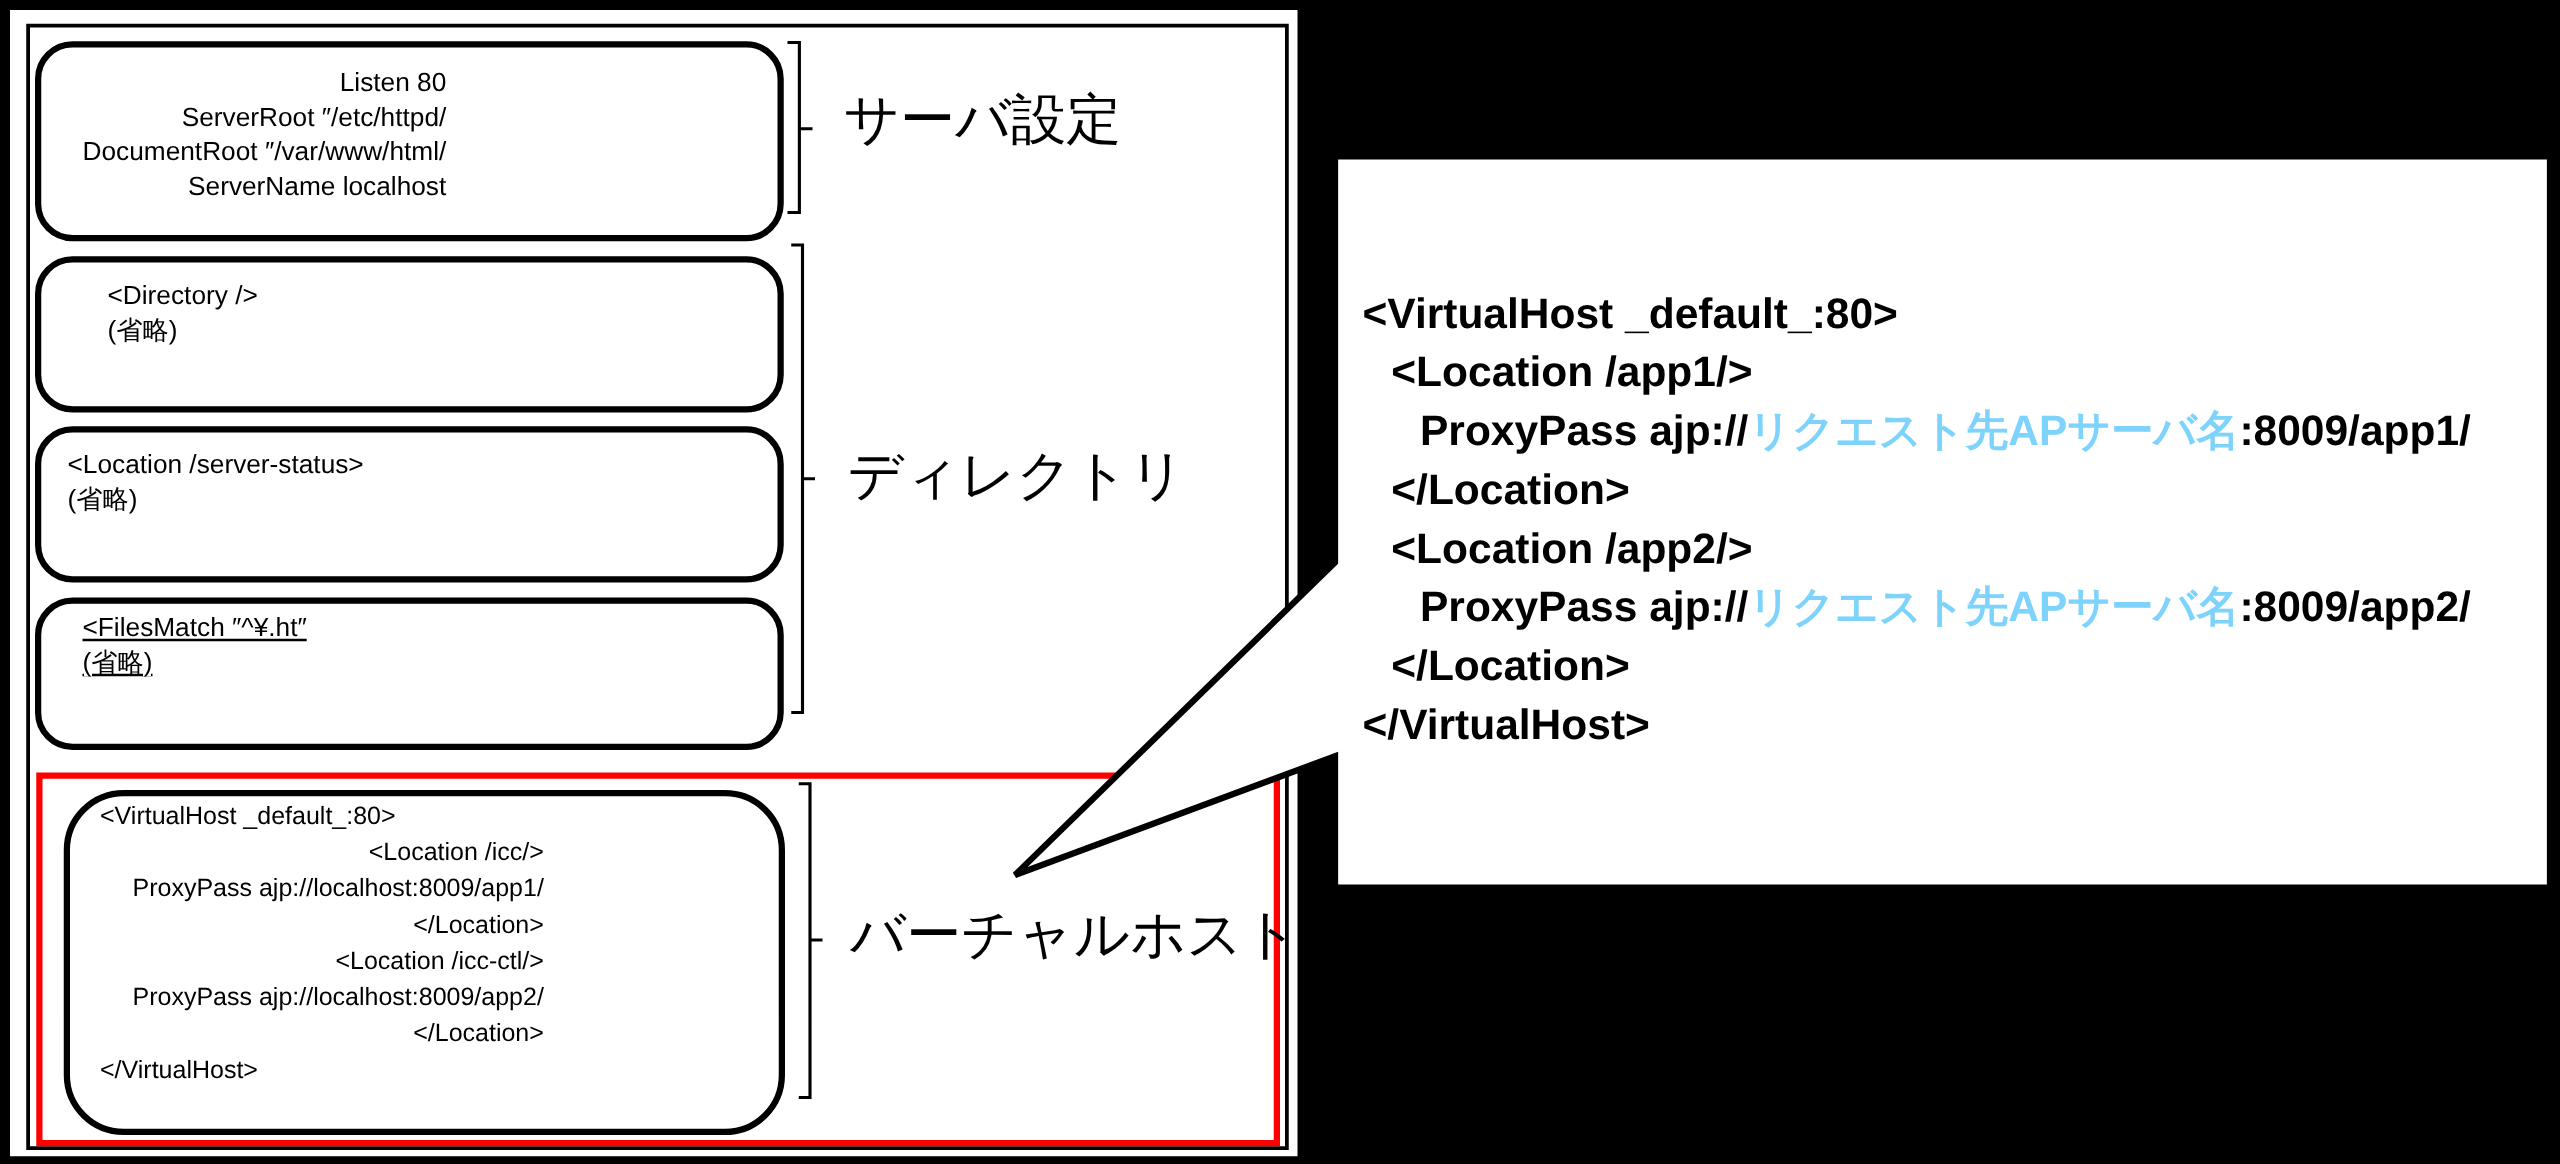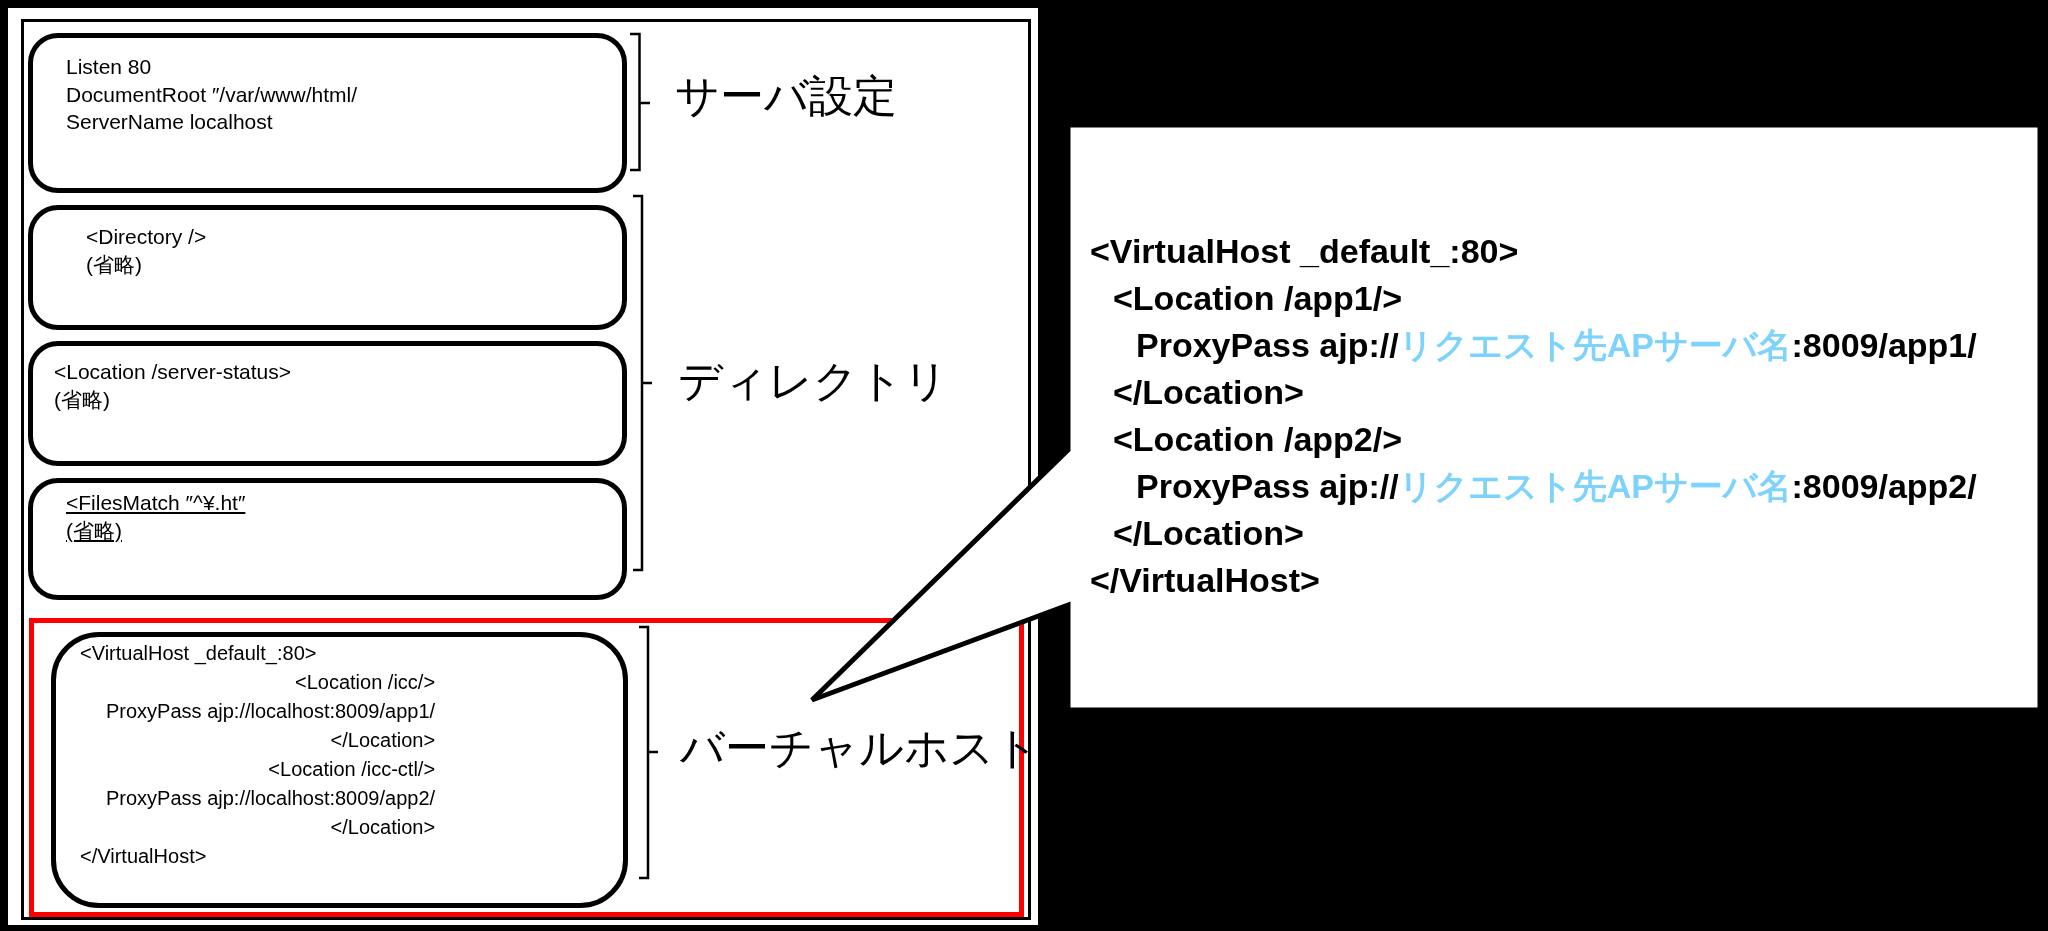--- a/index.html
+++ b/index.html
@@ -15,21 +15,21 @@
     border:3px solid #000;box-sizing:border-box;background:transparent;}
   .cfg-box{position:absolute;background:#fff;border:5px solid #000;border-radius:30px;box-sizing:border-box;}
   .box1{left:28px;top:33px;width:599px;height:160px;}
   .box2{left:28px;top:205px;width:599px;height:125px;}
   .box3{left:28px;top:341px;width:599px;height:125px;}
   .box4{left:28px;top:478px;width:599px;height:122px;}
   .box5{left:51px;top:632px;width:577px;height:276px;border-radius:48px;}
   .red-rect{position:absolute;left:29px;top:618px;width:995px;height:299px;
     border:5px solid #ff0000;box-sizing:border-box;background:transparent;}
   .code-sm{position:absolute;font-size:21px;line-height:27.5px;color:#000;white-space:pre;}
-  .t-box1{left:66px;top:53px;}
+  .t-box1{left:66px;top:53px;text-align:right;}
   .t-box2{left:66px;top:223px;margin-left:20px;}
   .t-box3{left:54px;top:358px;}
   .t-box4{left:66px;top:489px;text-decoration:underline;}
   .code-vh{position:absolute;left:80px;top:639px;font-size:20px;line-height:29px;color:#000;white-space:pre;}
   .code-vh .ind1{padding-left:13px;text-align:right;}
   .code-vh .ind2{padding-left:26px;}
   .side-label{position:absolute;font-size:44px;line-height:52px;color:#000;white-space:nowrap;}
   .lbl-server{left:675px;top:70px;}
   .lbl-dir{left:678px;top:355px;}
   .lbl-vhost{left:680px;top:722px;}
@@ -50,21 +50,21 @@
   <div class="left-panel"></div>
   <div class="inner-outline"></div>
 
   <div class="cfg-box box1"></div>
   <div class="cfg-box box2"></div>
   <div class="cfg-box box3"></div>
   <div class="cfg-box box4"></div>
   <div class="cfg-box box5"></div>
   <div class="red-rect"></div>
 
-  <div class="code-sm t-box1"><div class="ind0">Listen 80</div><div class="ind0">DocumentRoot ″/var/www/html/</div><div class="ind0">ServerName localhost</div></div>
+  <div class="code-sm t-box1"><div class="ind0">Listen 80</div><div class="ind0">ServerRoot ″/etc/httpd/</div><div class="ind0">DocumentRoot ″/var/www/html/</div><div class="ind0">ServerName localhost</div></div>
   <div class="code-sm t-box2"><div class="ind0">&lt;Directory /&gt;</div><div class="ind0">(省略)</div></div>
   <div class="code-sm t-box3"><div class="ind0">&lt;Location /server-status&gt;</div><div class="ind0">(省略)</div></div>
   <div class="code-sm t-box4"><div class="ind0">&lt;FilesMatch ″^¥.ht″</div><div class="ind0">(省略)</div></div>
   <div class="code-vh"><div class="ind0">&lt;VirtualHost _default_:80&gt;</div><div class="ind1">&lt;Location /icc/&gt;</div><div class="ind2">ProxyPass ajp://localhost:8009/app1/</div><div class="ind1">&lt;/Location&gt;</div><div class="ind1">&lt;Location /icc-ctl/&gt;</div><div class="ind2">ProxyPass ajp://localhost:8009/app2/</div><div class="ind1">&lt;/Location&gt;</div><div class="ind0">&lt;/VirtualHost&gt;</div></div>
 
   <div class="side-label lbl-server">サーバ設定</div>
   <div class="side-label lbl-dir">ディレクトリ</div>
   <div class="side-label lbl-vhost">バーチャルホスト</div>
 
   <svg class="overlay" viewBox="0 0 2048 931">

